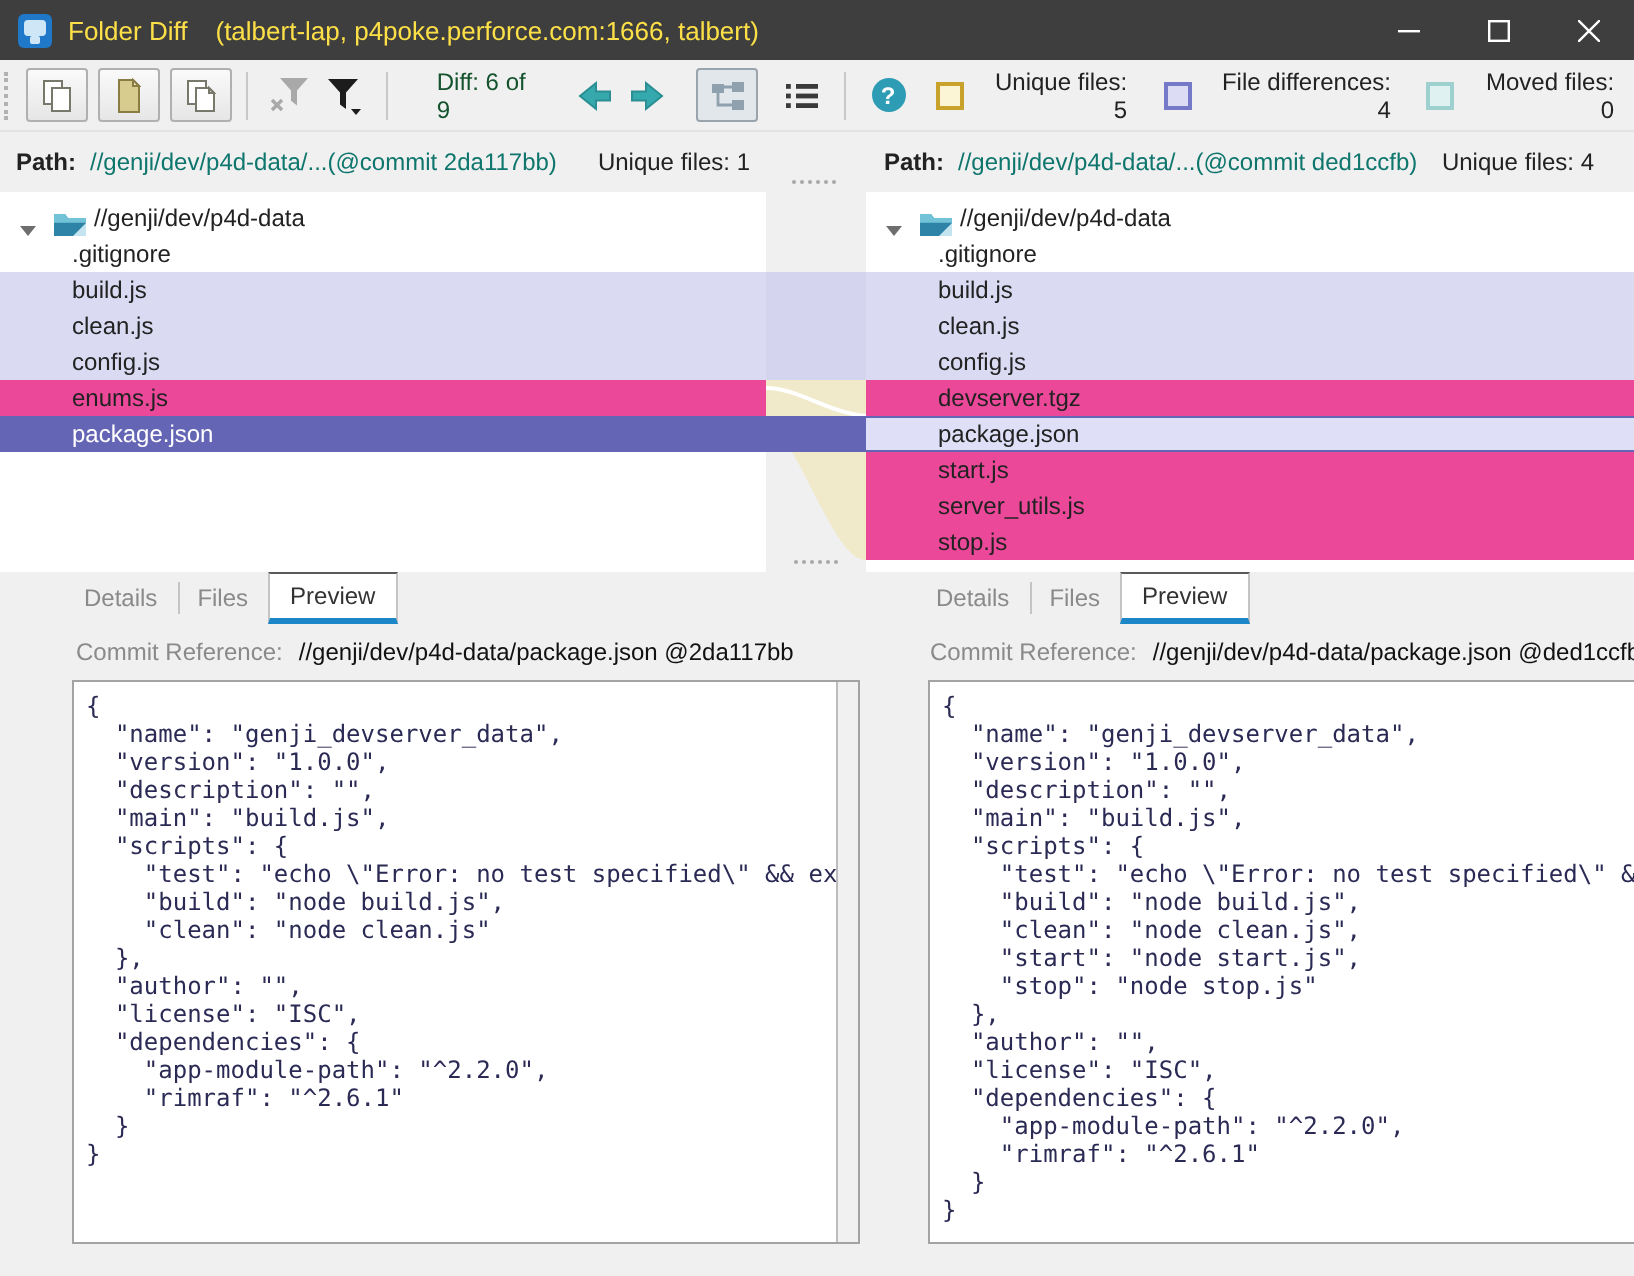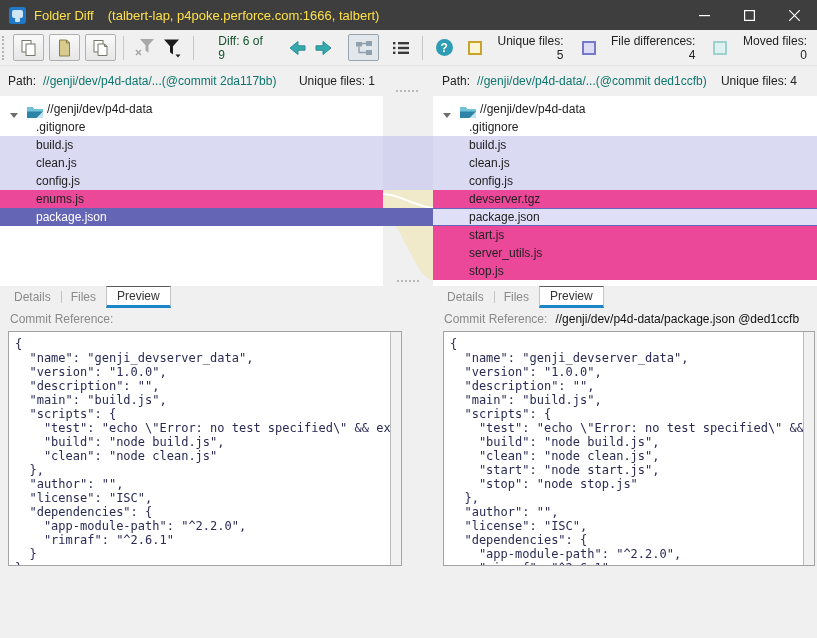--- a/index.html
+++ b/index.html
@@ -33,21 +33,21 @@
   .sw { width:14px; height:14px; flex:none; }
   .sw1 { background:#FBF4D5; border:2px solid #C9A22B; }
   .sw2 { background:#DCDCF5; border:2px solid #7678C8; }
   .sw3 { background:#DFF1F0; border:2px solid #9ED0CF; }
 
   
   .headers { height:30px; display:flex; background:#f0f0f0; position:relative; }
   .hdr { display:flex; align-items:center; }
   .hdr-left  { width:409px; padding:0 34px 0 8px; }
   .hdr-right { width:408px; padding:0 20px 0 33px; }
-  .hdr-label { margin-right:7px; }
+  .hdr-label { margin-right:7px;font-weight:bold; }
   .hdr-path  { color:#0f766e; }
   .hdr-count { margin-left:auto; }
   .grip-h { position:absolute; display:flex; gap:2px; }
   .grip-h i { width:2px; height:2px; background:#a8a8a8; border-radius:50%; display:block; }
   .grip-hdr { left:396px; top:24px; }
   .grip-tree { left:396px; top:0; }
 
   
   .trees { height:190px; display:flex; }
   .tree { width:383px; background:#fff; padding-top:4px; overflow:hidden; }
@@ -59,21 +59,21 @@
   .root-row { display:flex; align-items:flex-end; }
   .tri-down { width:0; height:0; border-left:4px solid transparent; border-right:4px solid transparent;
               border-top:5px solid #6e6e6e; margin:0 9px 0 10px; flex:none; }
   .depot-icon { margin-right:4px; flex:none; }
   .row-diff { background:#dadaf3; }
   .row-unique { background:#ec4899; }
   .row-selected { background:#6565b5; color:#fff; }
   .row-peer { background:#dfdff8; box-shadow:inset 0 1px 0 #6565b5, inset 0 -1px 0 #6565b5; }
 
   
-  .bottom { height:280px; display:flex; position:relative; }
+  .bottom { height:352px; display:flex; position:relative;padding-left:28px; }
   .pane { display:flex; flex-direction:column; }
   .pane-left { width:409px; }
   .pane-right { width:408px; }
   .tabstrip { height:26px; display:flex; align-items:stretch; }
   .tabstrip-left { padding-left:4px; }
   .tabstrip-right { padding-left:28px; }
   .tab { padding:0 10px; display:flex; align-items:center; color:#8a8a8a; position:relative; }
   .tab + .tab::before { content:""; position:absolute; left:0; top:5px; bottom:5px; width:1px; background:#c4c4c4; }
   .tab.active { background:#fff; color:#333; border-top:1px solid #5a5a5a; border-left:1px solid #c4c4c4;
                 border-right:1px solid #c4c4c4; border-bottom:3px solid #1c86c8; }
@@ -295,20 +295,21 @@
 <div class="bottom">
 
   <div class="pane pane-left">
     <div class="tabstrip tabstrip-left">
       <div class="tab">Details</div>
       <div class="tab">Files</div>
       <div class="tab active">Preview</div>
     </div>
     <div class="commit-line">
       <span class="commit-label">Commit Reference:</span>
+      <span class="commit-ref">//genji/dev/p4d-data/package.json @2da117bb</span>
     </div>
     <div class="codebox codebox-left">
       <pre class="code">{
   "name": "genji_devserver_data",
   "version": "1.0.0",
   "description": "",
   "main": "build.js",
   "scripts": {
     "test": "echo \"Error: no test specified\" &amp;&amp; exit 1",
     "build": "node build.js",

